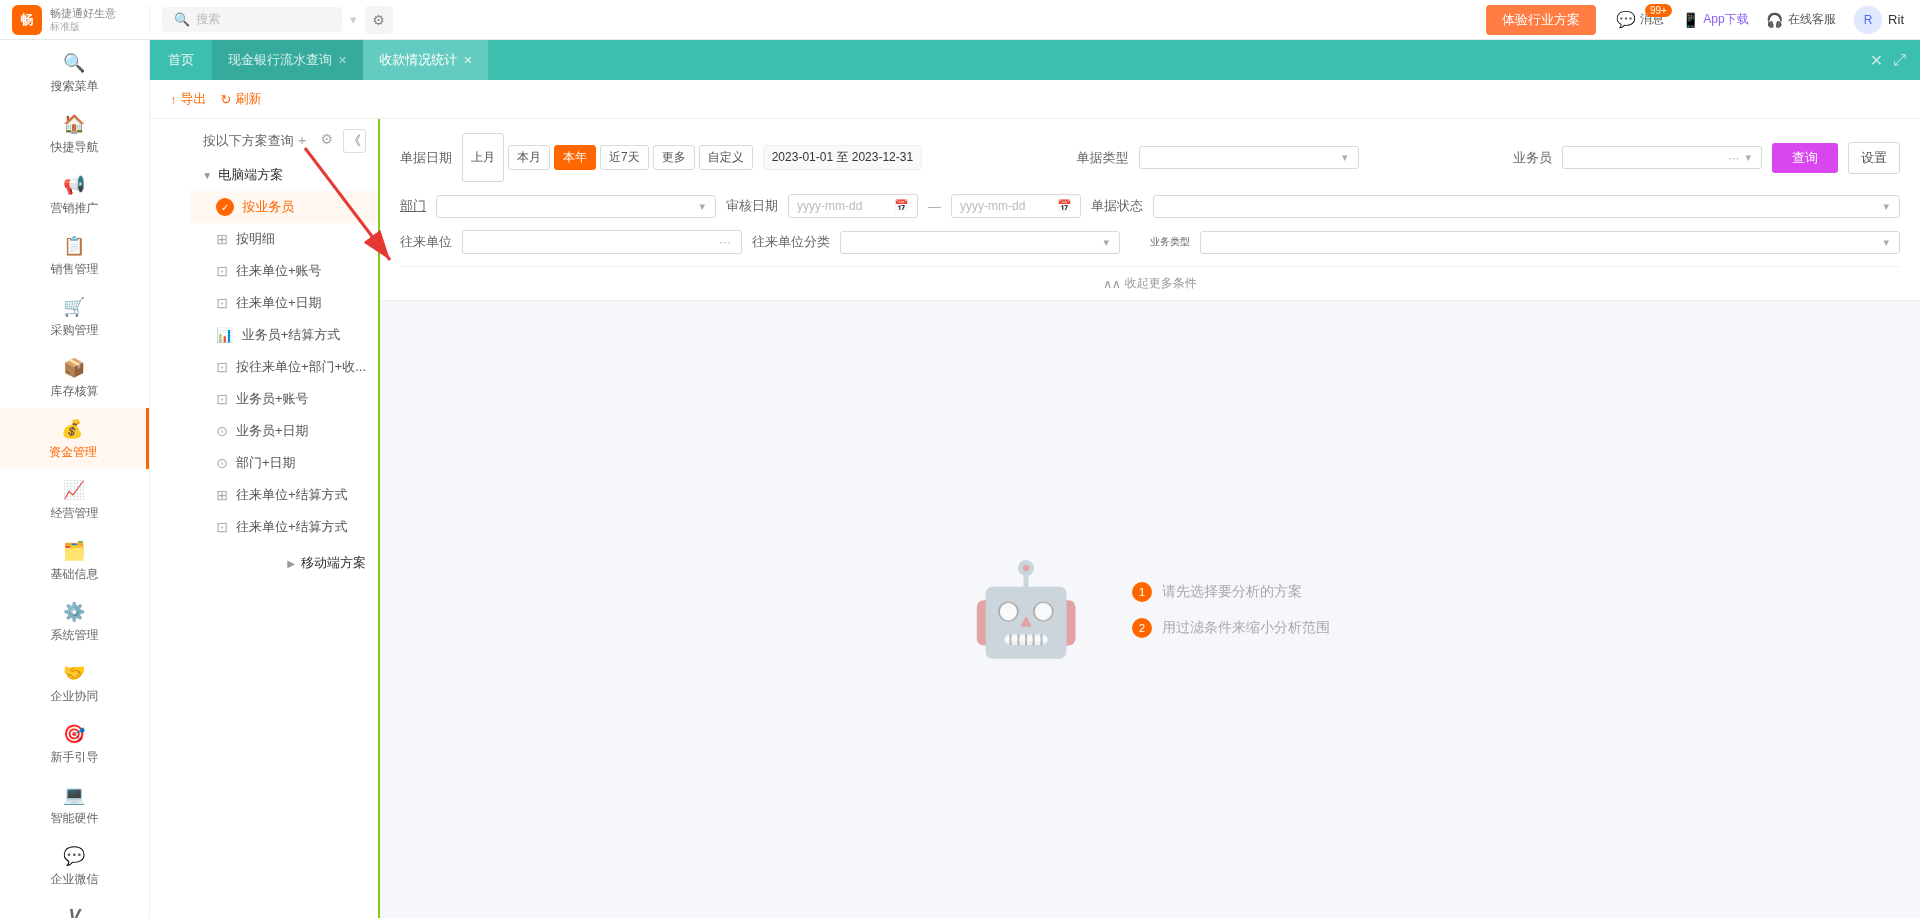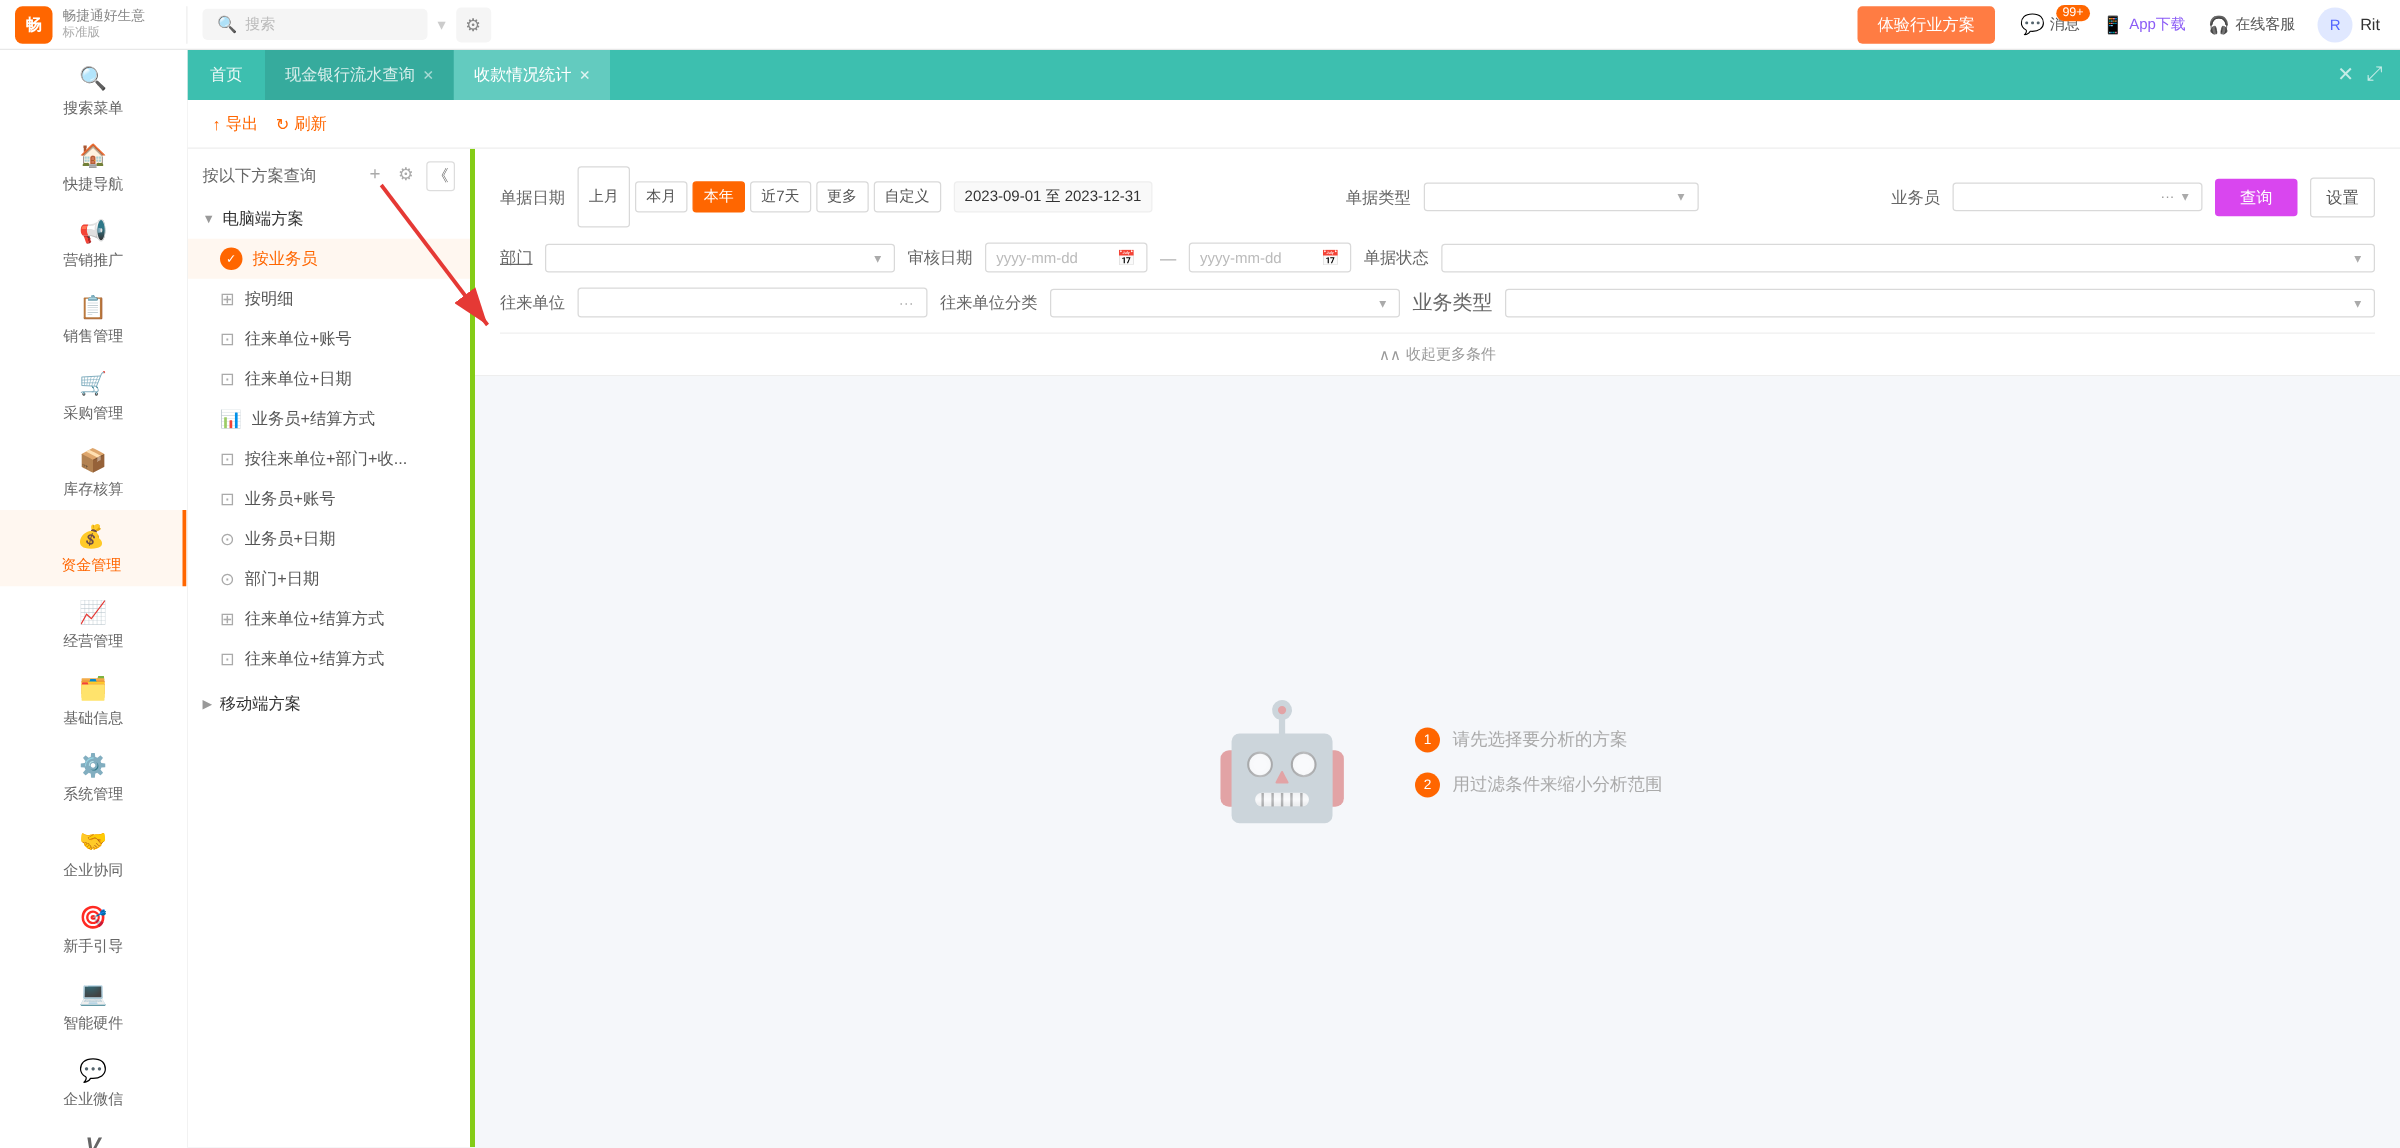--- a/index.html
+++ b/index.html
@@ -150,21 +150,21 @@
           </button>
           <button style="background:none; border:none; color:#f60; cursor:pointer; font-size:13px; display:flex; align-items:center; gap:4px;">
             <span>↻</span>
               <span>刷新</span>
           </button>
         </div>
       </div>
 
       <div style="display:flex; flex:1; overflow:hidden;">
 
-        <div style="width:230px; background:#fff; border-right:4px solid #84cc16; display:flex; flex-direction:column; overflow-y:auto;">
+        <div style="width:230px; background:#fff; border-right:2px solid #84cc16; display:flex; flex-direction:column; overflow-y:auto;align-items:flex-end;">
           <div style="display:flex; align-items:center; justify-content:space-between; padding:10px 12px 6px; font-size:13px; color:#666;">
             <span>按以下方案查询</span>
             <div style="display:flex; gap:6px;">
               <span style="cursor:pointer; color:#aaa; font-size:15px; padding:2px 4px;">+</span>
               <span style="cursor:pointer; color:#aaa; font-size:14px; padding:2px 4px;">⚙</span>
               <span style="cursor:pointer; color:#666; font-size:13px; padding:2px 4px; border:1px solid #ddd; border-radius:3px;">《</span>
             </div>
           </div>
 
           <div>
@@ -245,21 +245,21 @@
               <span style="color:#666; font-size:13px; flex-shrink:0;">单据日期</span>
               <div style="display:flex; align-items:center; gap:4px;">
                 <button style="padding:15px 8px; border:1px solid #d9d9d9; border-radius:3px; cursor:pointer; font-size:12px; background:#fff; color:#555;">上月</button>
                 <button style="padding:3px 8px; border:1px solid #d9d9d9; border-radius:3px; cursor:pointer; font-size:12px; background:#fff; color:#555;">本月</button>
                 <button style="padding:3px 8px; border:1px solid #d9d9d9; border-radius:3px; cursor:pointer; font-size:12px; background:#f60; color:#fff; border-color:#f60;">本年</button>
                 <button style="padding:3px 8px; border:1px solid #d9d9d9; border-radius:3px; cursor:pointer; font-size:12px; background:#fff; color:#555;">近7天</button>
                 <button style="padding:3px 8px; border:1px solid #d9d9d9; border-radius:3px; cursor:pointer; font-size:12px; background:#fff; color:#555;">更多</button>
                 <button style="padding:3px 8px; border:1px solid #d9d9d9; border-radius:3px; cursor:pointer; font-size:12px; background:#fff; color:#555;">自定义</button>
               </div>
               <span style="font-size:12px; color:#333; padding:3px 8px; background:#f9f9f9; border:1px solid #eee; border-radius:3px; white-space:nowrap;">
-                <span>2023-09-01</span> 至 <span>2023-12-31</span>
+                <span>2023-01-01</span> 至 <span>2023-12-31</span>
               </span>
 
               <div style="flex:1;"></div>
 
               <span style="color:#666; font-size:13px;">单据类型</span>
               <div style="display:flex; align-items:center; background:#fff; border:1px solid #d9d9d9; border-radius:3px; padding:4px 10px; width:220px; justify-content:space-between; cursor:pointer;">
                 <span style="color:#bbb; font-size:12px;"></span>
                 <span style="color:#aaa; font-size:11px;">▾</span>
               </div>
 
@@ -307,21 +307,21 @@
                 <span style="color:#bbb; font-size:12px; flex:1;"></span>
                 <span style="color:#aaa; font-size:12px;">···</span>
               </div>
 
               <span style="color:#666; font-size:13px;">往来单位分类</span>
               <div style="display:flex; align-items:center; background:#fff; border:1px solid #d9d9d9; border-radius:3px; padding:4px 10px; width:280px; justify-content:space-between; cursor:pointer;">
                 <span style="color:#bbb; font-size:12px; flex:1;"></span>
                 <span style="color:#aaa; font-size:11px;">▾</span>
               </div>
 
-              <span style="color:#666; font-size:16px;">业务类型</span>
+              <span style="color:#666; font-size:10px;margin-left:20px;">业务类型</span>
               <div style="display:flex; align-items:center; background:#fff; border:1px solid #d9d9d9; border-radius:3px; padding:4px 10px; flex:1; justify-content:space-between; cursor:pointer;">
                 <span style="color:#bbb; font-size:12px; flex:1;"></span>
                 <span style="color:#aaa; font-size:11px;">▾</span>
               </div>
             </div>
 
             <div style="display:flex; align-items:center; justify-content:center; padding:8px; color:#999; font-size:12px; cursor:pointer; border-top:1px solid #f0f0f0;">
               <span style="margin-right:4px;">∧∧</span>
               <span>收起更多条件</span>
             </div>

